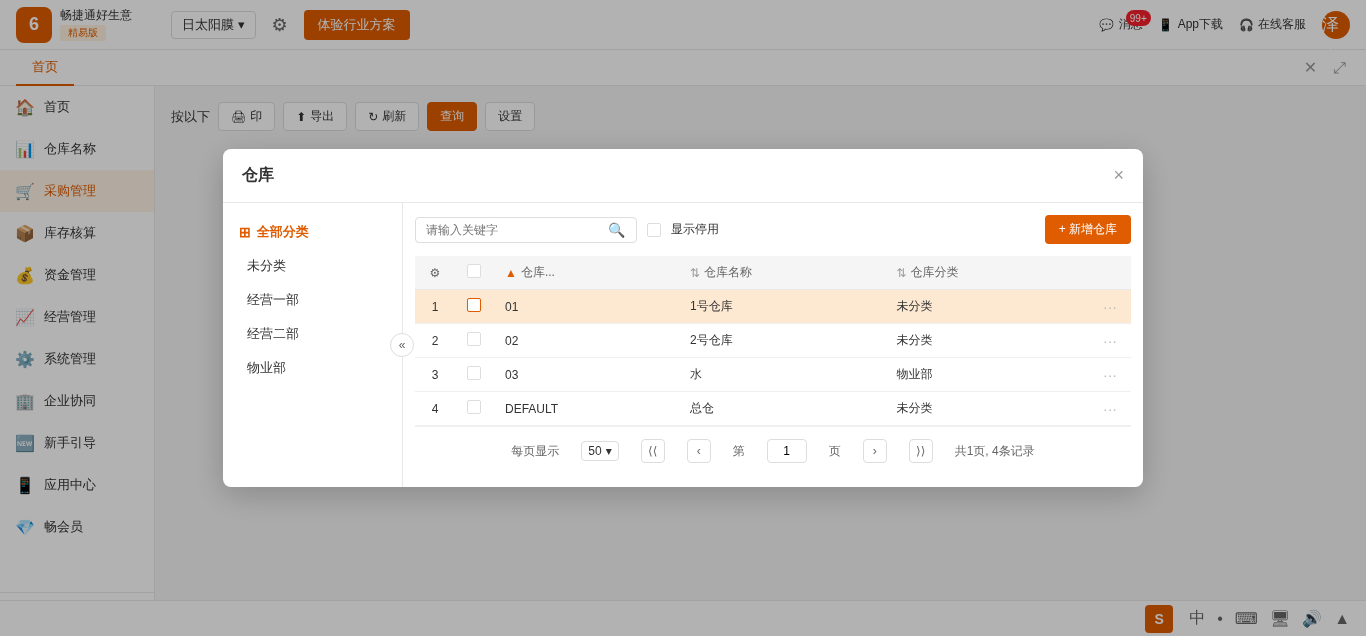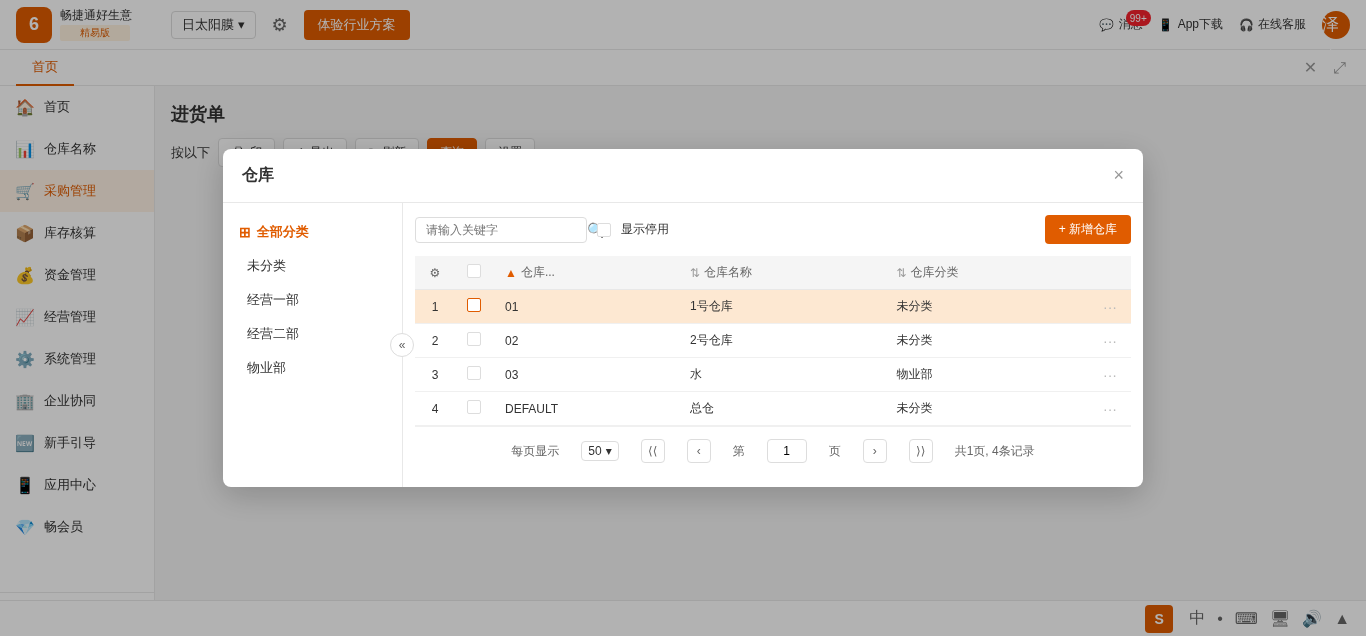--- a/index.html
+++ b/index.html
@@ -23,21 +23,21 @@
       gap: 8px;
     }
     .logo-icon {
       width: 36px; height: 36px;
       background: #e05c00;
       border-radius: 8px;
       display: flex; align-items: center; justify-content: center;
       color: #fff; font-weight: bold; font-size: 18px;
     }
     .logo-text { font-size: 12px; color: #333; line-height: 1.3; }
-    .logo-sub { font-size: 10px; color: #e05c00; background: #fff3e0; padding: 1px 20px; border-radius: 2px; margin-top: 2px; display: inline-block; }
+    .logo-sub { font-size: 10px; color: #e05c00; background: #fff3e0; padding: 1px 8px; border-radius: 2px; margin-top: 2px; display: inline-block; }
     .header-nav {
       display: flex; align-items: center; gap: 8px; flex: 1;
     }
     .header-branch {
       display: flex; align-items: center; gap: 4px;
       border: 1px solid #ddd; border-radius: 4px; padding: 4px 10px;
       color: #333; cursor: pointer; font-size: 13px;
     }
     .header-settings-icon {
       width: 32px; height: 32px; display: flex; align-items: center; justify-content: center;
@@ -165,21 +165,21 @@
     }
 
     
     .table-area { flex: 1; display: flex; flex-direction: column; padding: 12px; overflow: hidden; }
     .table-toolbar {
       display: flex; align-items: center; gap: 10px; margin-bottom: 12px;
     }
     .search-box {
       display: flex; align-items: center;
       border: 1px solid #ddd; border-radius: 4px; padding: 4px 10px;
-      background: #fff; width: 172px; gap: 6px;
+      background: #fff; width: 222px; gap: 6px;
     }
     .search-box input {
       border: none; outline: none; font-size: 12px; flex: 1; color: #666;
       background: transparent;
     }
     .search-icon { color: #999; font-size: 14px; }
     .show-disabled {
       display: flex; align-items: center; gap: 10px; color: #333; font-size: 12px;
     }
     .checkbox-display {
@@ -358,21 +358,20 @@
       <span class="sidebar-icon">💎</span>
       <span>畅会员</span>
     </div>
     <div class="sidebar-bottom">
       <span style="color:#666;font-size:16px;cursor:pointer;">⚙</span>
       <span style="color:#666;font-size:16px;cursor:pointer;">🔊</span>
     </div>
   </div>
 
   <div class="content">
-    <div class="page-title">进货单</div>
     <div class="toolbar">
       <span class="toolbar-label">按以下</span>
       <button class="toolbar-btn">
         <span>🖨</span>
         <span>印</span>
       </button>
       <button class="toolbar-btn">
         <span>⬆</span>
         <span>导出</span>
       </button>

